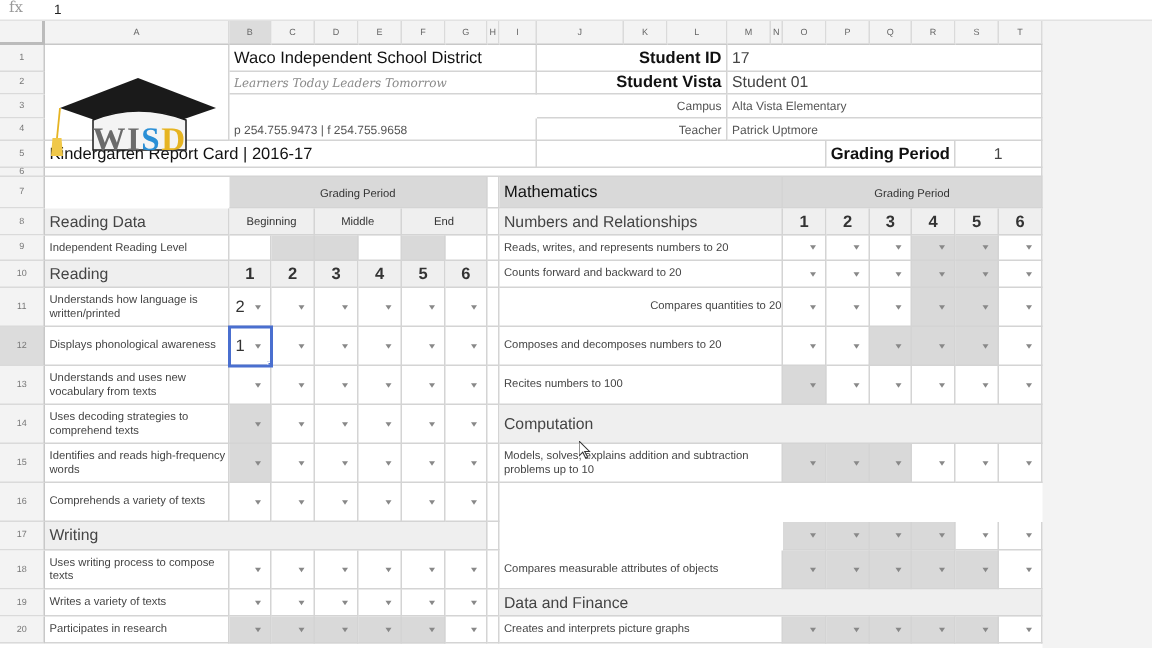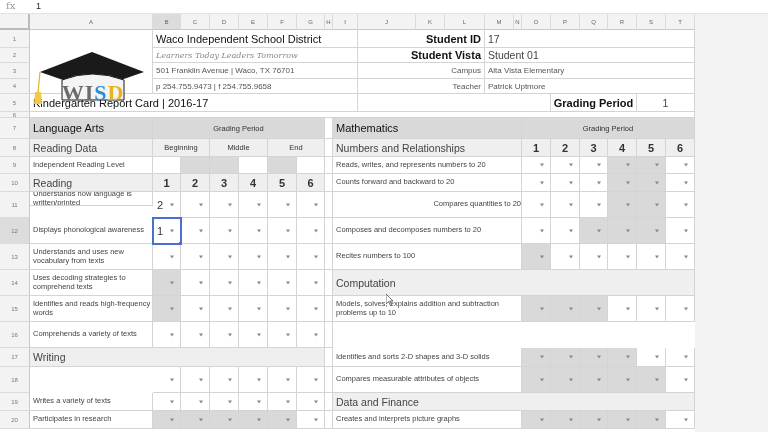--- a/index.html
+++ b/index.html
@@ -85,23 +85,20 @@
     <div class="rowhdr" style="top: 353px; height: 26px;">18</div>
     <div class="rowhdr" style="top: 379px; height: 18px;">19</div>
     <div class="rowhdr" style="top: 397px; height: 18px;">20</div>
     <div class="cell " style="left: 30px; top: 16px; width: 123px; height: 64px;"></div>
     <div class="cell pad" style="left: 153px; top: 16px; width: 205px; height: 18px;">
       <span class="t-title">Waco Independent School District</span>
     </div>
     <div class="cell pad" style="left: 153px; top: 34px; width: 205px; height: 15px;">
       <span class="t-tag">Learners Today Leaders Tomorrow</span>
     </div>
-    <div class="cell pad" style="left: 153px; top: 49px; width: 205px; height: 16px;">
-      <span class="t-info">501 Franklin Avenue | Waco, TX 76701</span>
-    </div>
     <div class="cell pad" style="left: 153px; top: 65px; width: 205px; height: 15px;">
       <span class="t-info">p 254.755.9473 | f 254.755.9658</span>
     </div>
     <div class="cell right" style="left: 358px; top: 16px; width: 127px; height: 18px;">
       <span class="t-bold">Student ID</span>
     </div>
     <div class="cell pad" style="left: 485px; top: 16px; width: 210px; height: 18px;">
       <span class="t-sub">17</span>
     </div>
     <div class="cell right" style="left: 358px; top: 34px; width: 127px; height: 15px;">
@@ -126,23 +123,20 @@
       <span class="t-title">Kindergarten Report Card | 2016-17</span>
     </div>
     <div class="cell " style="left: 358px; top: 80px; width: 193px; height: 18px;"></div>
     <div class="cell center" style="left: 551px; top: 80px; width: 86px; height: 18px;">
       <span class="t-bold">Grading Period</span>
     </div>
     <div class="cell center" style="left: 637px; top: 80px; width: 58px; height: 18px;">
       <span class="t-sub">1</span>
     </div>
     <div class="cell " style="left: 30px; top: 98px; width: 665px; height: 6px;"></div>
-    <div class="cell hdr pad" style="left: 30px; top: 104px; width: 123px; height: 21px;">
-      <span class="t-title">Language Arts</span>
-    </div>
     <div class="cell hdr center" style="left: 153px; top: 104px; width: 172px; height: 21px;">
       <span class="t-gp">Grading Period</span>
     </div>
     <div class="cell lgray pad" style="left: 30px; top: 125px; width: 123px; height: 18px;">
       <span class="t-sub">Reading Data</span>
     </div>
     <div class="cell lgray center" style="left: 153px; top: 125px; width: 57px; height: 18px;">
       <span class="t-gp">Beginning</span>
     </div>
     <div class="cell lgray center" style="left: 210px; top: 125px; width: 58px; height: 18px;">
@@ -174,21 +168,21 @@
     </div>
     <div class="cell lgray center" style="left: 239px; top: 160px; width: 29px; height: 18px;">
       <span class="t-grade">4</span>
     </div>
     <div class="cell lgray center" style="left: 268px; top: 160px; width: 29px; height: 18px;">
       <span class="t-grade">5</span>
     </div>
     <div class="cell lgray center" style="left: 297px; top: 160px; width: 28px; height: 18px;">
       <span class="t-grade">6</span>
     </div>
-    <div class="cell pad" style="left: 30px; top: 178px; width: 123px; height: 14px;">
+    <div class="cell pad" style="left: 30px; top: 178px; width: 123px; height: 26px;">
       <span class="t-small">Understands how language is written/printed</span>
     </div>
     <div class="cell " style="left: 153px; top: 178px; width: 28px; height: 26px;">
       <span class="val">2</span>
       <span class="dd"></span>
     </div>
     <div class="cell " style="left: 181px; top: 178px; width: 29px; height: 26px;">
       <span class="dd"></span>
     </div>
     <div class="cell " style="left: 210px; top: 178px; width: 29px; height: 26px;">
@@ -305,20 +299,23 @@
       <span class="dd"></span>
     </div>
     <div class="cell " style="left: 268px; top: 308px; width: 29px; height: 26px;">
       <span class="dd"></span>
     </div>
     <div class="cell " style="left: 297px; top: 308px; width: 28px; height: 26px;">
       <span class="dd"></span>
     </div>
     <div class="cell lgray pad" style="left: 30px; top: 334px; width: 295px; height: 19px;">
       <span class="t-sub">Writing</span>
+    </div>
+    <div class="cell pad" style="left: 30px; top: 353px; width: 123px; height: 26px;">
+      <span class="t-small">Uses writing process to compose texts</span>
     </div>
     <div class="cell " style="left: 153px; top: 353px; width: 28px; height: 26px;">
       <span class="dd"></span>
     </div>
     <div class="cell " style="left: 181px; top: 353px; width: 29px; height: 26px;">
       <span class="dd"></span>
     </div>
     <div class="cell " style="left: 210px; top: 353px; width: 29px; height: 26px;">
       <span class="dd"></span>
     </div>
@@ -536,23 +533,20 @@
     </div>
     <div class="cell " style="left: 608px; top: 282px; width: 29px; height: 26px;">
       <span class="dd"></span>
     </div>
     <div class="cell " style="left: 637px; top: 282px; width: 29px; height: 26px;">
       <span class="dd"></span>
     </div>
     <div class="cell " style="left: 666px; top: 282px; width: 29px; height: 26px;">
       <span class="dd"></span>
     </div>
-    <div class="cell pad" style="left: 333px; top: 334px; width: 189px; height: 19px;">
-      <span class="t-small">Identifies and sorts 2-D shapes and 3-D solids</span>
-    </div>
     <div class="cell gray" style="left: 522px; top: 334px; width: 29px; height: 19px;">
       <span class="dd"></span>
     </div>
     <div class="cell gray" style="left: 551px; top: 334px; width: 29px; height: 19px;">
       <span class="dd"></span>
     </div>
     <div class="cell gray" style="left: 580px; top: 334px; width: 28px; height: 19px;">
       <span class="dd"></span>
     </div>
     <div class="cell gray" style="left: 608px; top: 334px; width: 29px; height: 19px;">

